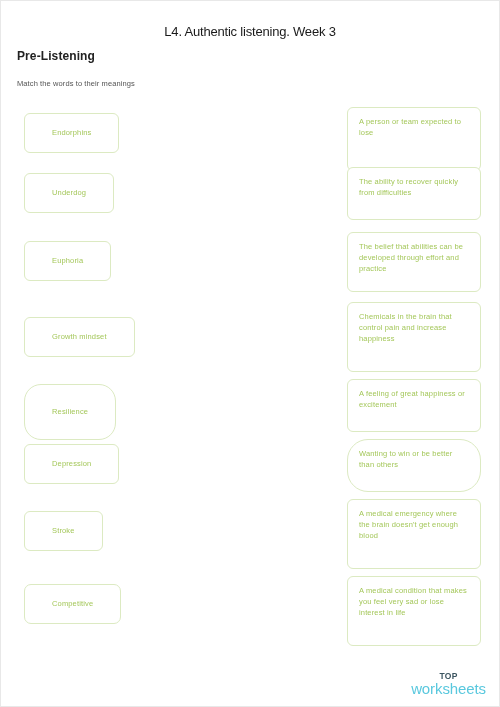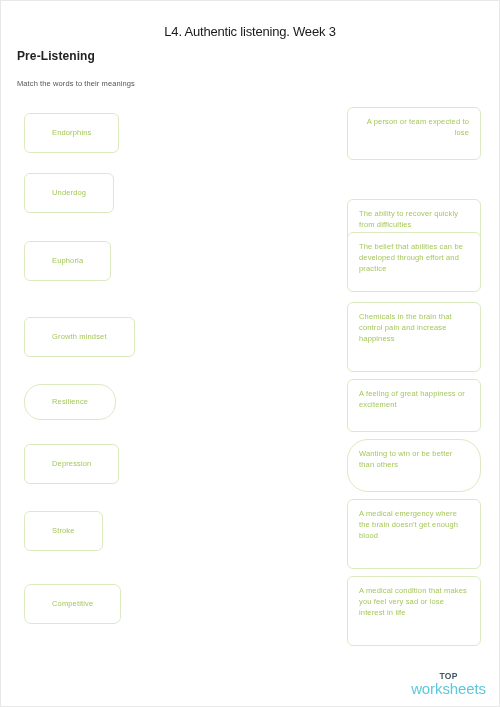--- a/index.html
+++ b/index.html
@@ -129,31 +129,31 @@
 
   <div id="instruction-text">Match the words to their meanings</div>
 
   <div id="match-area">
 
     <div id="words-column" class="column">
         <div class="card word-card" style="top: 6px; height: 40px;">Endorphins</div>
         <div class="card word-card" style="top: 66px; height: 40px;">Underdog</div>
         <div class="card word-card" style="top: 134px; height: 40px;">Euphoria</div>
         <div class="card word-card" style="top: 210px; height: 40px;">Growth mindset</div>
-        <div class="card word-card" style="top: 277px; height: 36px; border-radius: 17px;">Resilience</div>
+        <div class="card word-card" style="top: 277px; height: 56px; border-radius: 17px;">Resilience</div>
         <div class="card word-card" style="top: 337px; height: 40px;">Depression</div>
         <div class="card word-card" style="top: 404px; height: 40px;">Stroke</div>
         <div class="card word-card" style="top: 477px; height: 40px; border-radius: 7px;">Competitive</div>
       </div>
 
     <div id="meanings-column" class="column">
-        <div class="card meaning-card" style="top: 0px; height: 53px; text-align: right;">
+        <div class="card meaning-card" style="top: 0px; height: 64px;">
           <span>A person or team expected to lose</span>
         </div>
-        <div class="card meaning-card" style="top: 60px; height: 53px; margin-top: 32px;">
+        <div class="card meaning-card" style="top: 60px; height: 53px;">
           <span>The ability to recover quickly from difficulties</span>
         </div>
         <div class="card meaning-card" style="top: 125px; height: 60px;">
           <span>The belief that abilities can be developed through effort and practice</span>
         </div>
         <div class="card meaning-card" style="top: 195px; height: 70px;">
           <span>Chemicals in the brain that control pain and increase happiness</span>
         </div>
         <div class="card meaning-card" style="top: 272px; height: 53px;">
           <span>A feeling of great happiness or excitement</span>

